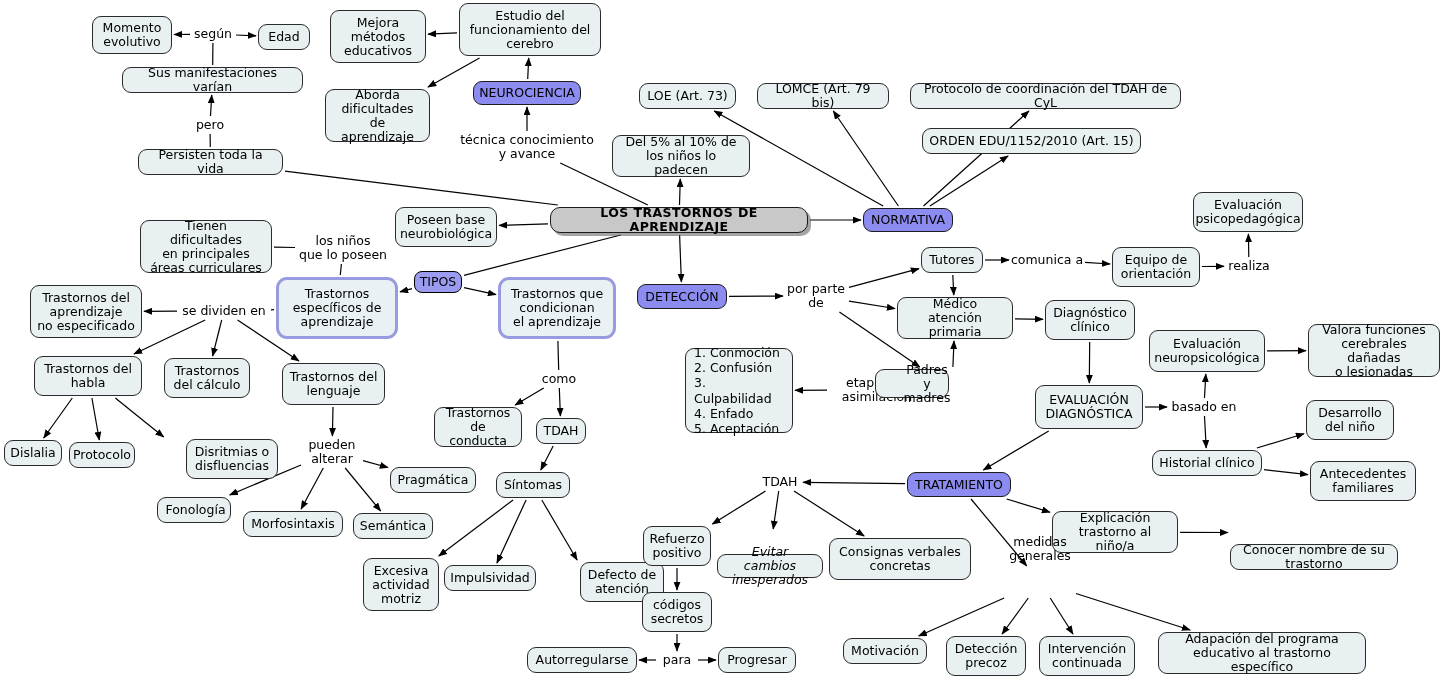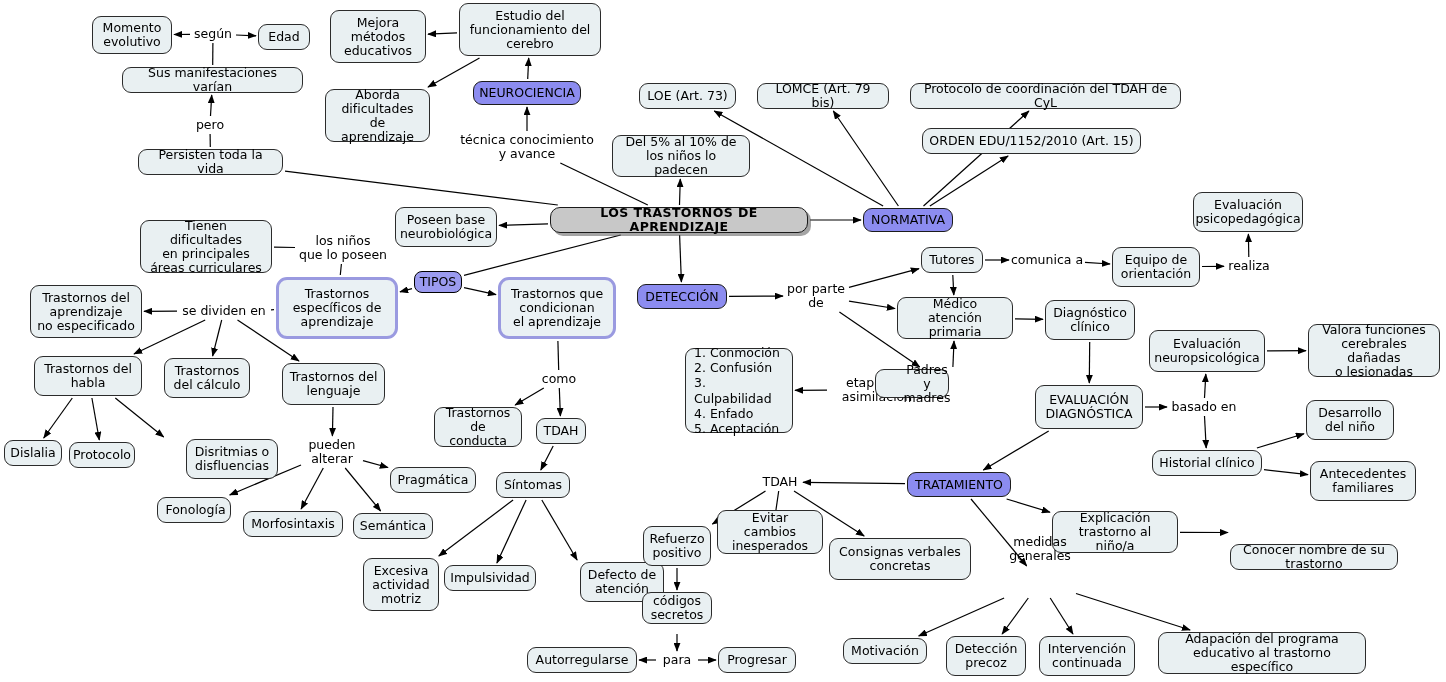--- a/index.html
+++ b/index.html
@@ -300,25 +300,25 @@
       <div class="node box" style="left: 363px; top: 558px; width: 76px; height: 53px;">Excesiva
 actividad
 motriz</div>
       <div class="node box" style="left: 444px; top: 565px; width: 92px; height: 26px;">Impulsividad</div>
       <div class="node box" style="left: 580px; top: 562px; width: 84px; height: 40px;">Defecto de
 atención</div>
       <div class="node pill-purple" style="left: 907px; top: 472px; width: 104px; height: 25px;">TRATAMIENTO</div>
       <div class="node link-text" style="left: 758px; top: 474px; width: 44px; height: 16px;">TDAH</div>
       <div class="node box" style="left: 643px; top: 526px; width: 68px; height: 40px;">Refuerzo
 positivo</div>
-      <div class="node box" style="left: 717px; top: 510px; width: 106px; height: 44px;">Evitar cambios
+      <div class="node box" style="left: 717px; top: 554px; width: 106px; height: 24px; font-style: italic;">Evitar cambios
 inesperados</div>
       <div class="node box" style="left: 829px; top: 538px; width: 142px; height: 42px;">Consignas verbales
 concretas</div>
-      <div class="node box" style="left: 642px; top: 592px; width: 70px; height: 32px;">códigos
+      <div class="node box" style="left: 642px; top: 592px; width: 70px; height: 40px;">códigos
 secretos</div>
       <div class="node box" style="left: 527px; top: 647px; width: 110px; height: 26px;">Autorregularse</div>
       <div class="node link-text" style="left: 657px; top: 652px; width: 40px; height: 16px;">para</div>
       <div class="node box" style="left: 718px; top: 647px; width: 78px; height: 26px;">Progresar</div>
       <div class="node box" style="left: 1052px; top: 511px; width: 126px; height: 42px;">Explicación
 trastorno al niño/a</div>
       <div class="node box" style="left: 1230px; top: 544px; width: 168px; height: 26px;">Conocer nombre de su trastorno</div>
       <div class="node link-text" style="left: 1005px; top: 534px; width: 70px; height: 30px;">medidas
 generales</div>
       <div class="node box" style="left: 843px; top: 638px; width: 84px; height: 26px;">Motivación</div>

